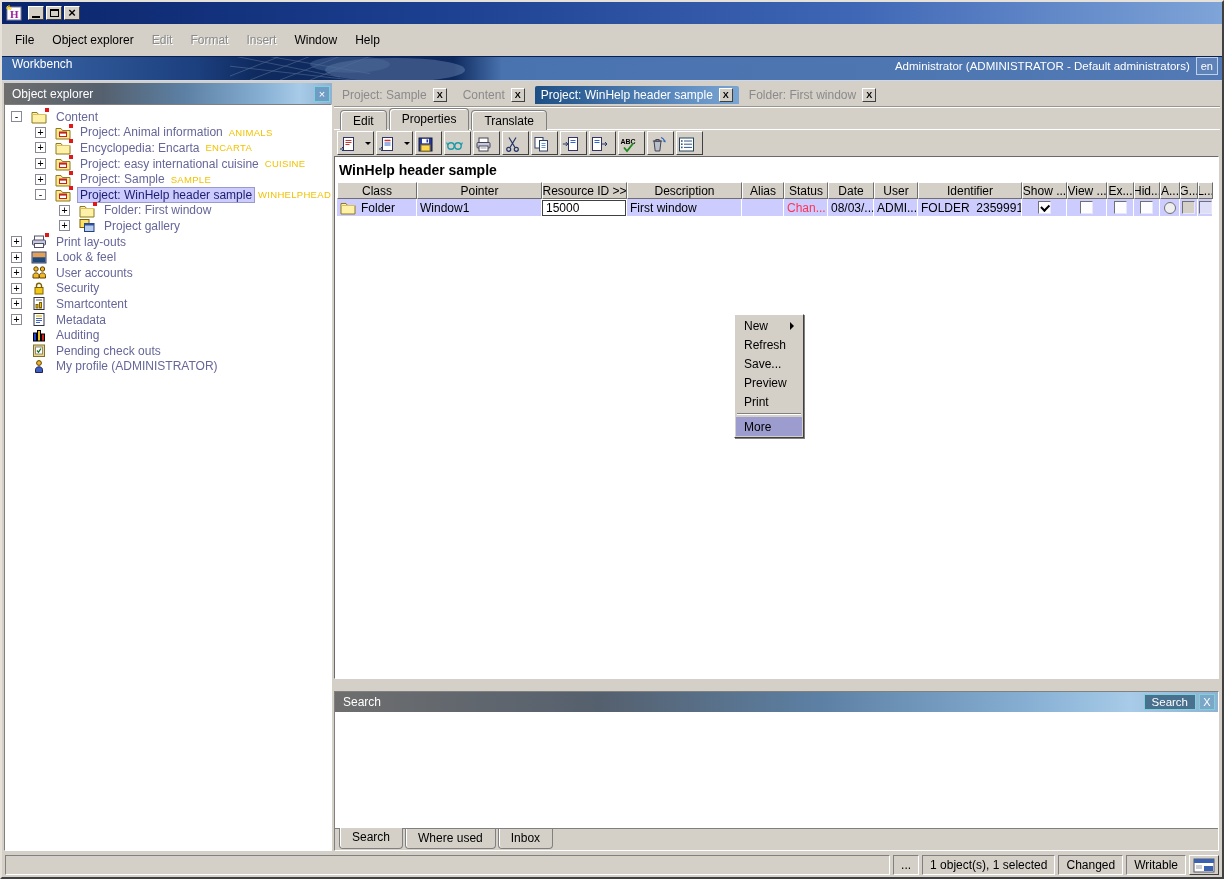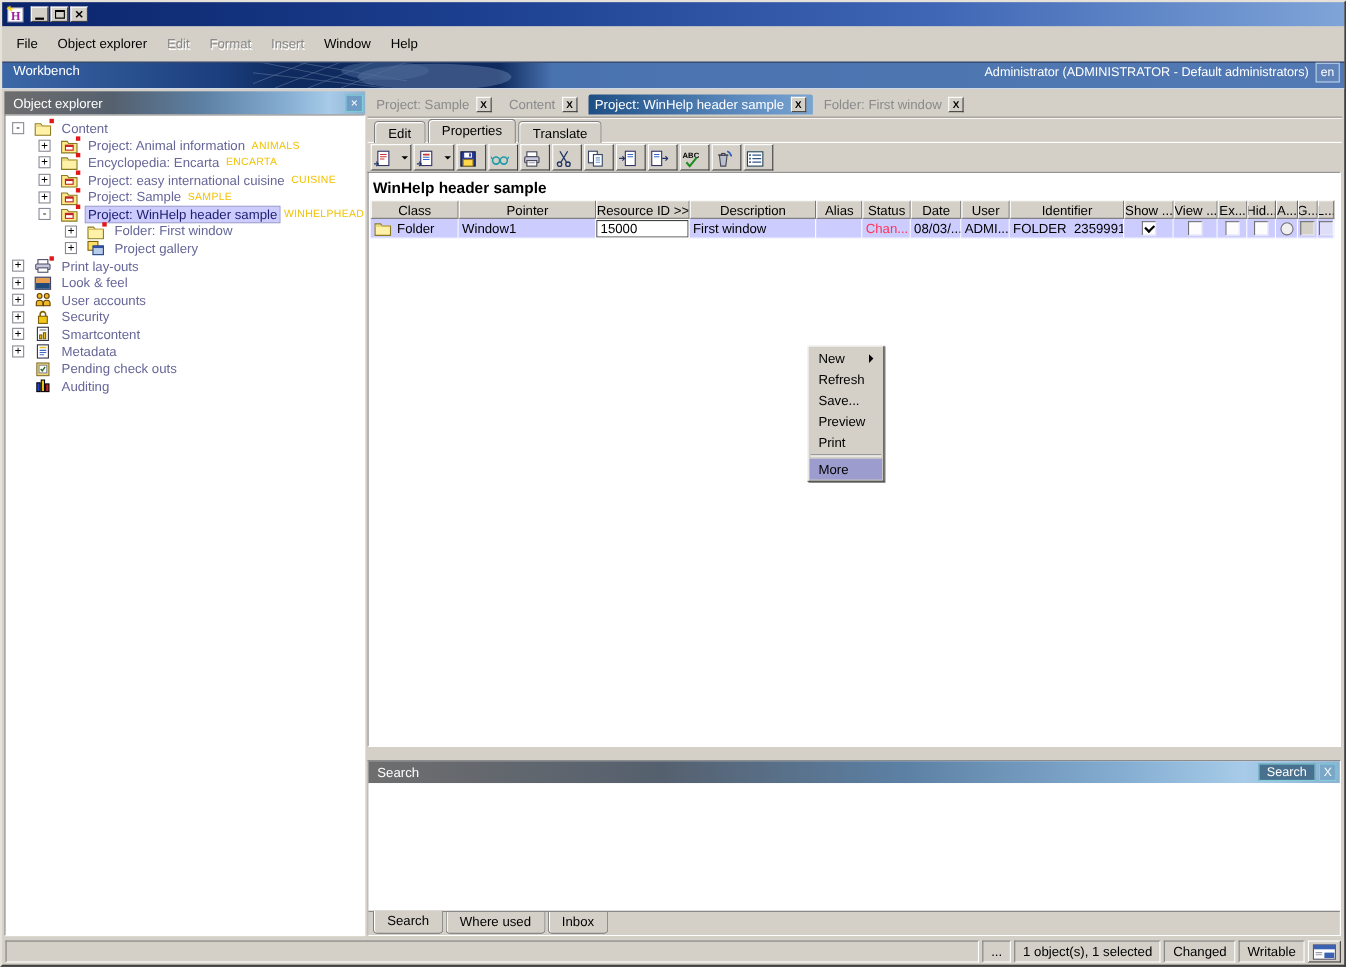--- a/index.html
+++ b/index.html
@@ -358,37 +358,47 @@
                 <line x1="5" y1="8.5" x2="11" y2="8.5" stroke="#4466cc"></line>
                 <line x1="5" y1="10.5" x2="9" y2="10.5" stroke="#4466cc"></line>
               </svg>
             </span>
             <span class="tlabel">Metadata</span>
           </div>
           <div class="trow" style="padding-left: 6px;">
             <span class="exp-sp"></span>
             <span class="iconwrap">
               <svg viewBox="0 0 16 15">
+                <rect x="2.5" y="5" width="3" height="8" fill="#2244cc" stroke="#000"></rect>
+                <rect x="6.5" y="2.5" width="3" height="10.5" fill="#e8c020" stroke="#000"></rect>
+                <rect x="10.5" y="6" width="3" height="7" fill="#cc2222" stroke="#000"></rect>
+              </svg>
+            </span>
+            <span class="tlabel">Auditing</span>
+          </div>
+          <div class="trow" style="padding-left: 6px;">
+            <span class="exp-sp"></span>
+            <span class="iconwrap">
+              <svg viewBox="0 0 16 15">
                 <rect x="2.5" y="2" width="11" height="11.5" fill="#f0d878" stroke="#807030"></rect>
                 <rect x="4.5" y="4" width="7" height="7" fill="#fff" stroke="#889"></rect>
                 <path d="M6 7.5l1.5 1.6L10 5.5" stroke="#207020" stroke-width="1.3" fill="none"></path>
               </svg>
             </span>
             <span class="tlabel">Pending check outs</span>
           </div>
           <div class="trow" style="padding-left: 6px;">
             <span class="exp-sp"></span>
             <span class="iconwrap">
               <svg viewBox="0 0 16 15">
-                <rect x="2.5" y="5" width="3" height="8" fill="#2244cc" stroke="#000"></rect>
-                <rect x="6.5" y="2.5" width="3" height="10.5" fill="#e8c020" stroke="#000"></rect>
-                <rect x="10.5" y="6" width="3" height="7" fill="#cc2222" stroke="#000"></rect>
-              </svg>
-            </span>
-            <span class="tlabel">Auditing</span>
+                <circle cx="8" cy="4" r="2.4" fill="#f0b828" stroke="#604000"></circle>
+                <path d="M4.5 13.5v-2.7c0-1.8 1.5-3 3.5-3s3.5 1.2 3.5 3v2.7z" fill="#4060c0" stroke="#202060"></path>
+              </svg>
+            </span>
+            <span class="tlabel">My profile (ADMINISTRATOR)</span>
           </div>
         </div>
     </div>
 
     <div class="right-panel">
       <div class="doc-tabs" id="doc-tabs">
           <div class="doc-tab">
             <span>Project: Sample</span>
             <span class="xbtn">X</span>
           </div>

